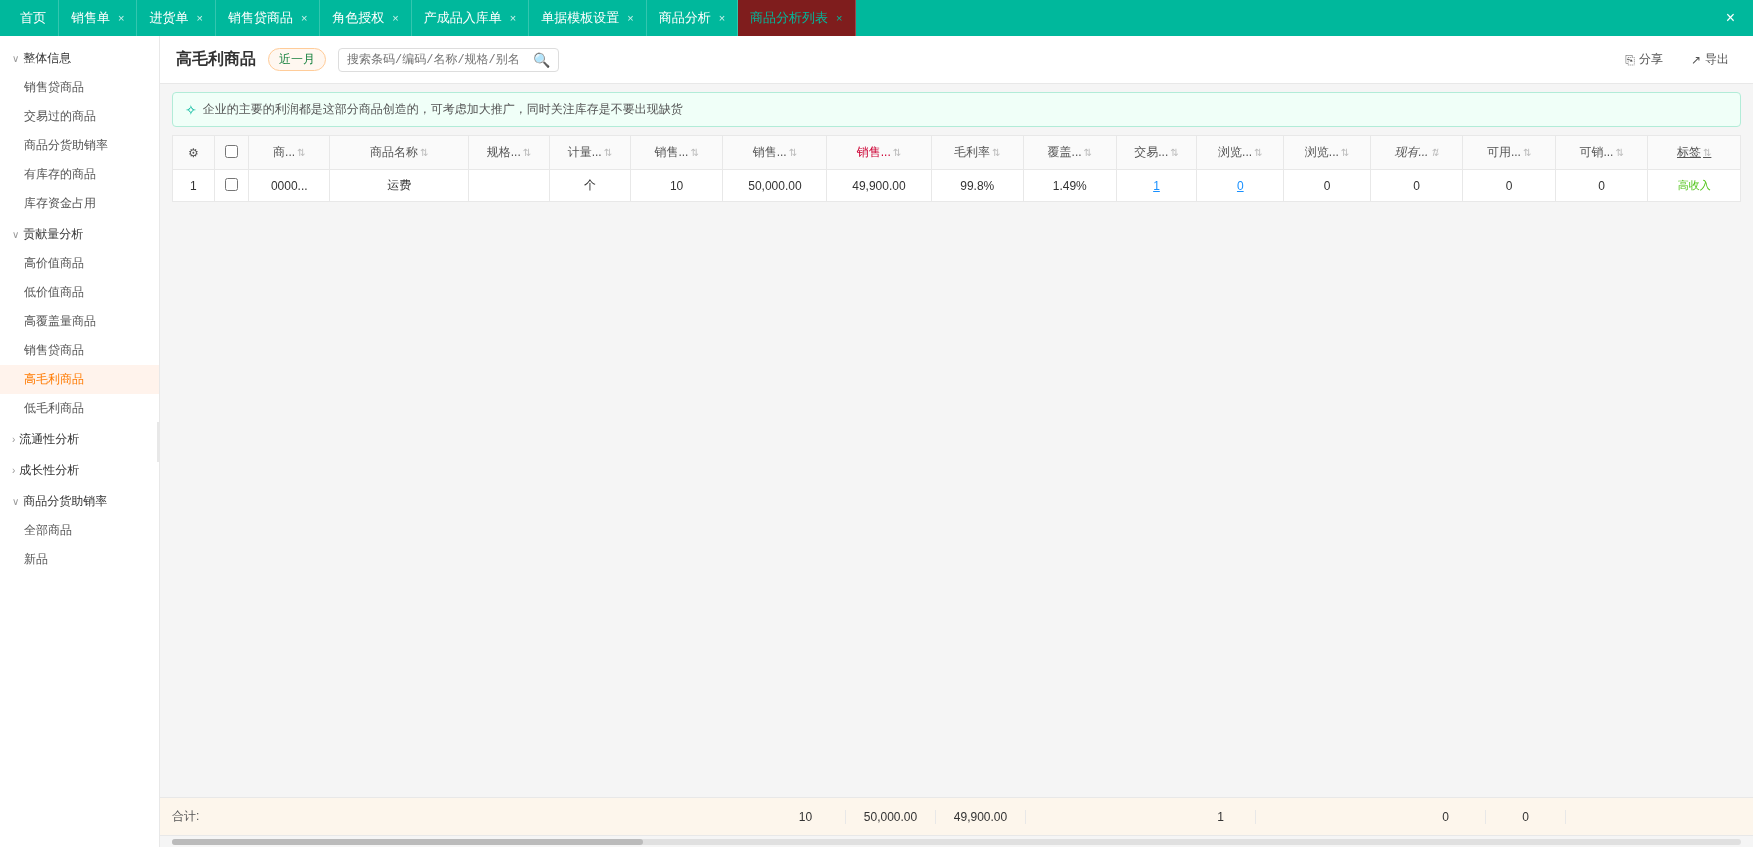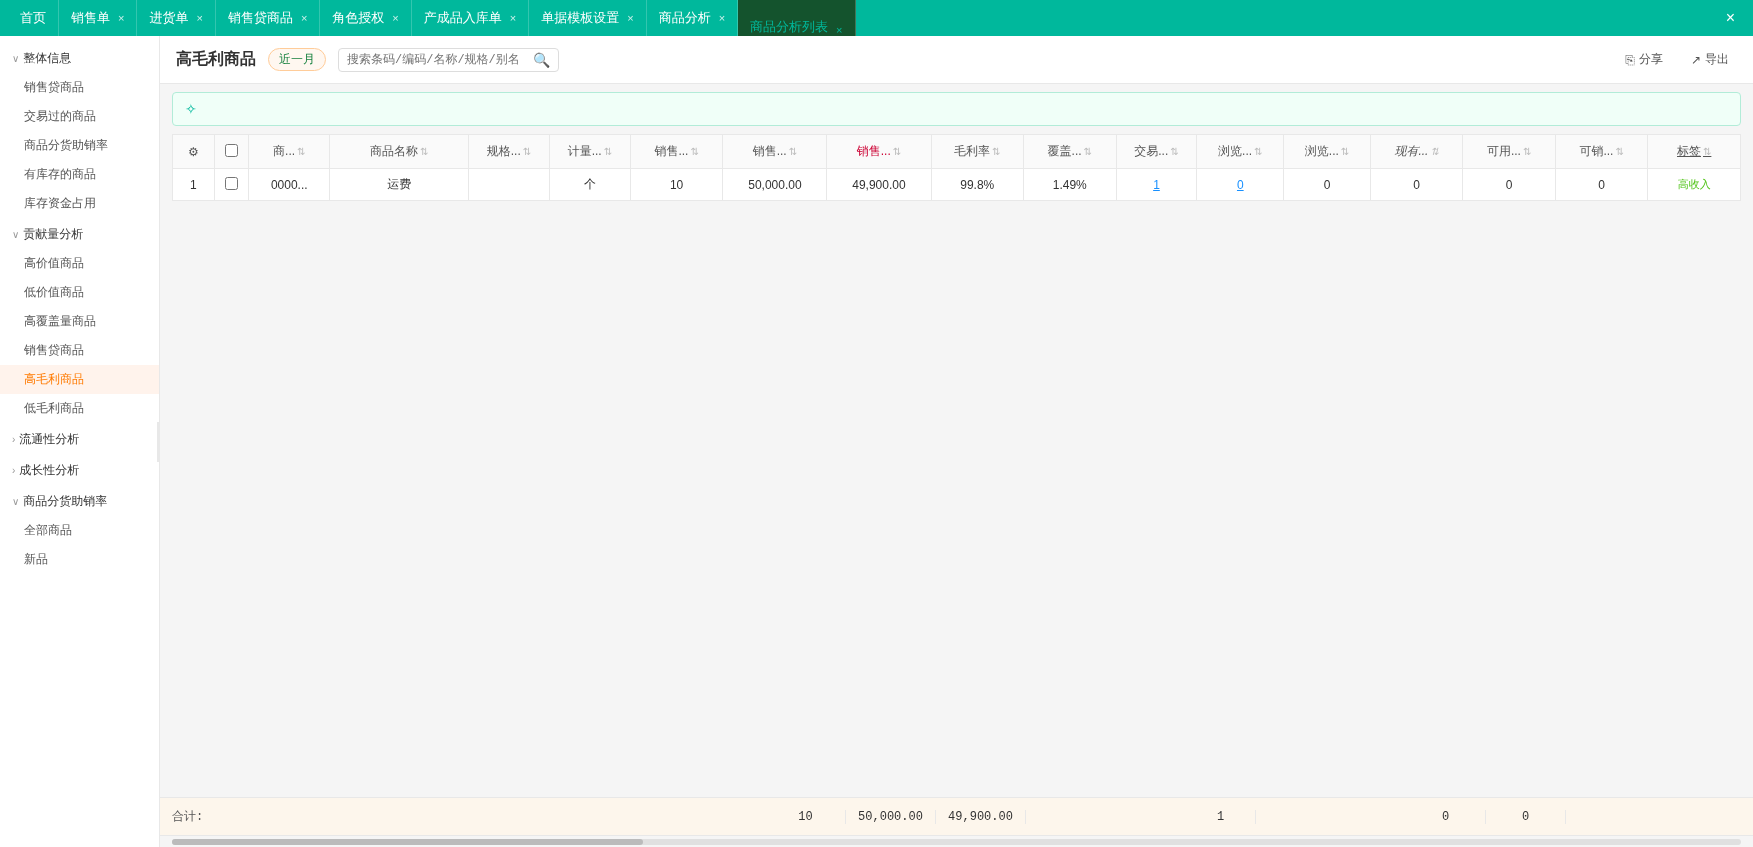--- a/index.html
+++ b/index.html
@@ -8,21 +8,21 @@
     
     .top-nav {
       display: flex; align-items: center; background: #00b89c; height: 36px;
       padding: 0 8px; gap: 0; position: relative;
     }
     .nav-item {
       display: flex; align-items: center; padding: 0 12px; height: 36px;
       color: #fff; font-size: 13px; cursor: pointer; white-space: nowrap;
       gap: 4px; border-right: 1px solid rgba(255,255,255,0.2);
     }
-    .nav-item.active { background: #14532d; color: #00b89c; align-items: flex-end; }
+    .nav-item.active { background: #7f1d1d; color: #00b89c; }
     .nav-close {
       font-size: 11px; color: rgba(255,255,255,0.8); cursor: pointer;
       margin-left: 4px;
     }
     .nav-item.active .nav-close { color: #00b89c; }
     .close-btn {
       margin-left: auto; color: #fff; font-size: 16px; cursor: pointer;
       padding: 0 10px;
     }
 
@@ -102,21 +102,21 @@
       padding: 7px 6px; text-align: center; border: 1px solid #e8e8e8;
       color: #333;
     }
     .tag-green { color: #52c41a; font-size: 11px; }
     .link-blue { color: #1890ff; text-decoration: underline; cursor: pointer; }
     
     
     .footer-bar {
       display: flex; align-items: center; background: #fdf6ec;
       border-top: 1px solid #e8e8e8; padding: 6px 0; min-height: 38px;
-      position: sticky; bottom: 0; font-family: Liberation Mono, monospace;
+      position: sticky; bottom: 0;
     }
     .footer-label {
       min-width: 240px; padding: 0 12px; font-size: 12px; color: #555; text-align: left;
     }
 
     
     ::-webkit-scrollbar { width: 6px; height: 6px; }
     ::-webkit-scrollbar-track { background: #f1f1f1; }
     ::-webkit-scrollbar-thumb { background: #ccc; border-radius: 3px; }
 
@@ -270,20 +270,21 @@
         </div>
         <div class="action-btn">
           <span>↗</span>
           <span>导出</span>
         </div>
       </div>
     </div>
 
     <div class="info-banner">
       <span class="info-icon">✧</span>
+      <span>企业的主要的利润都是这部分商品创造的，可考虑加大推广，同时关注库存是不要出现缺货</span>
     </div>
 
     <div class="table-wrapper">
       <table>
         <thead>
           <tr>
             <th style="width:36px;">
               <div class="col-label">⚙</div>
             </th>
             <th style="width:30px;">

